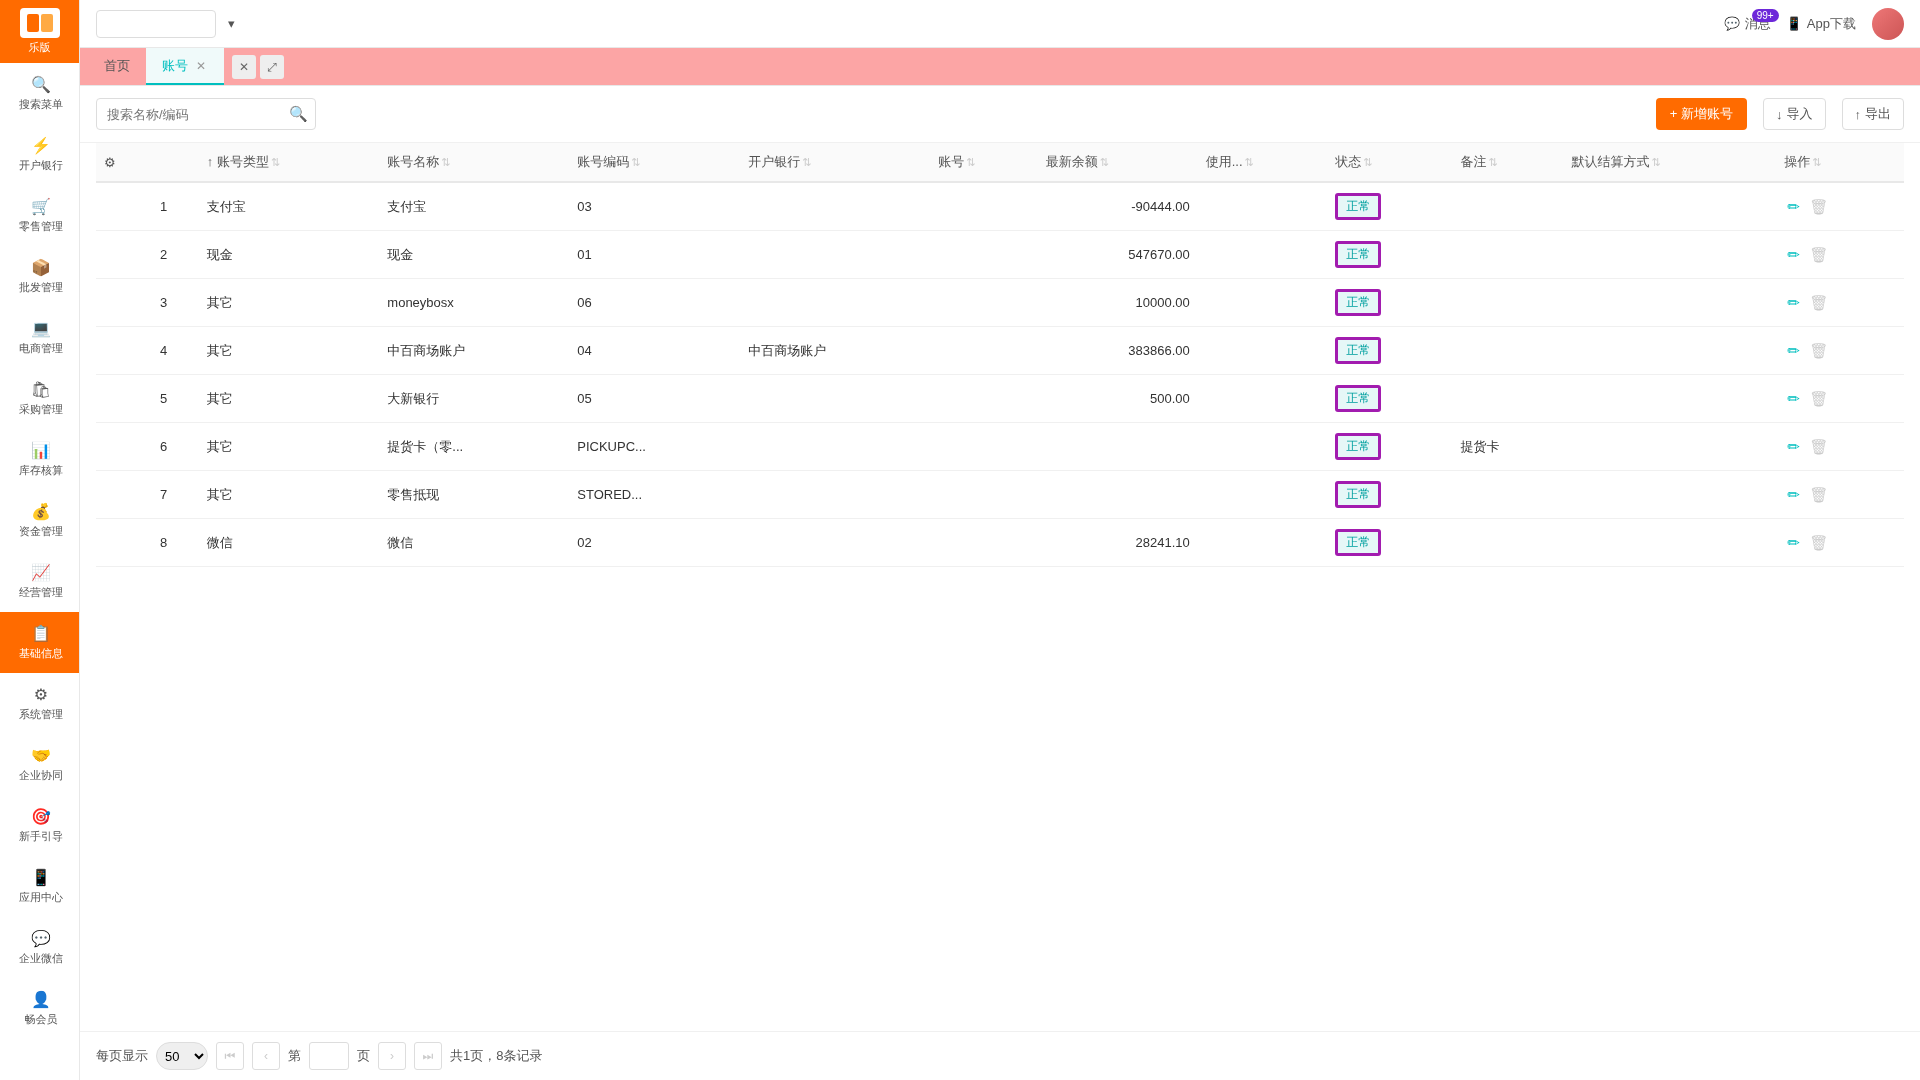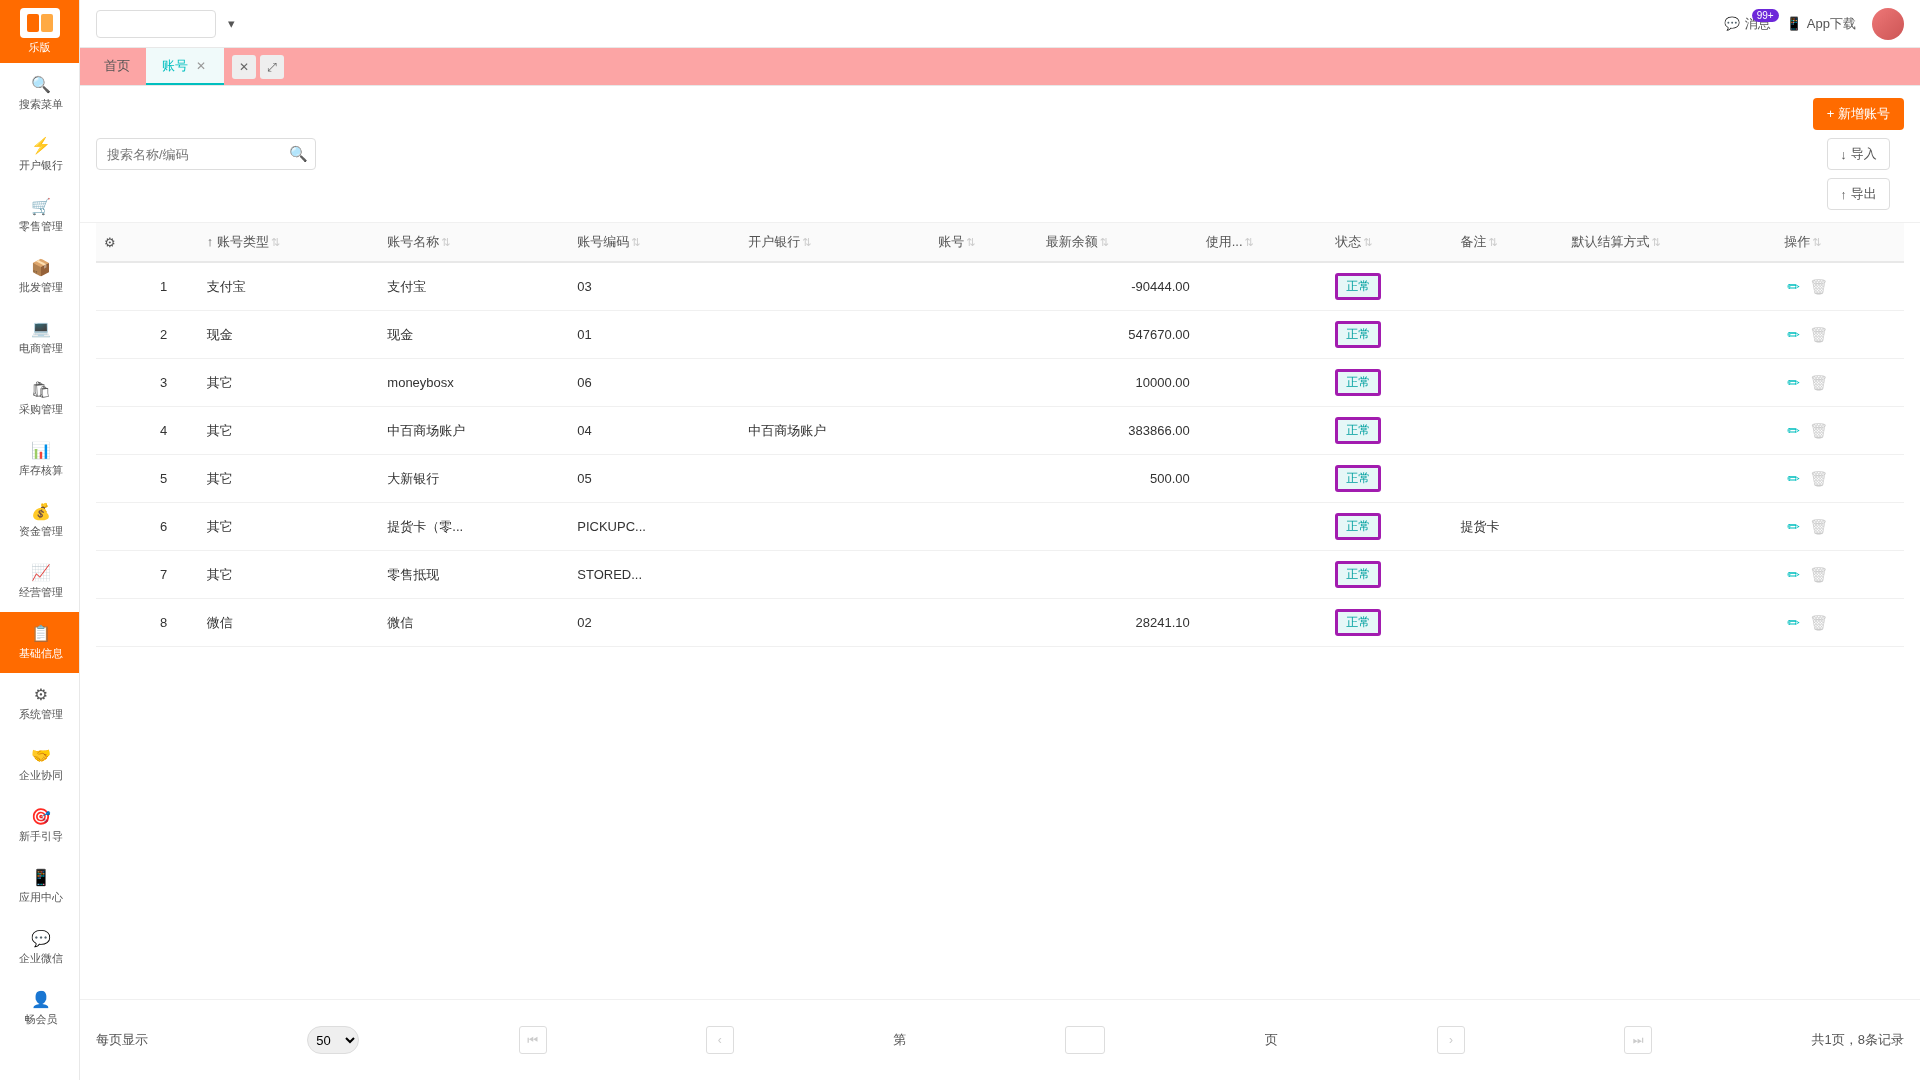--- a/index.html
+++ b/index.html
@@ -220,22 +220,21 @@
     .search-icon-btn {
       position: absolute;
       right: 8px;
       color: #999;
       cursor: pointer;
       font-size: 15px;
     }
     .toolbar-right {
       display: flex;
       align-items: center;
-      gap: 8px;
-      flex-direction: column;
+      gap: 16px;
     }
     .btn-add {
       background: #ff6b00;
       color: #fff;
       border: none;
       border-radius: 4px;
       padding: 0 14px;
       height: 32px;
       cursor: pointer;
       font-size: 13px;
@@ -314,22 +313,22 @@
       color: #ccc;
       cursor: pointer;
       font-size: 15px;
       margin: 0 3px;
     }
 
     
     .pagination-bar {
       display: flex;
       align-items: center;
-      justify-content: space-between;
-      padding: 26px 16px;
+      justify-content: flex-start;
+      padding: 10px 16px;
       border-top: 1px solid #f0f0f0;
       gap: 8px;
       flex-shrink: 0;
       font-size: 13px;
       color: #555;
     }
     .page-size-select {
       border: 1px solid #ddd;
       border-radius: 14px;
       padding: 2px 4px;

